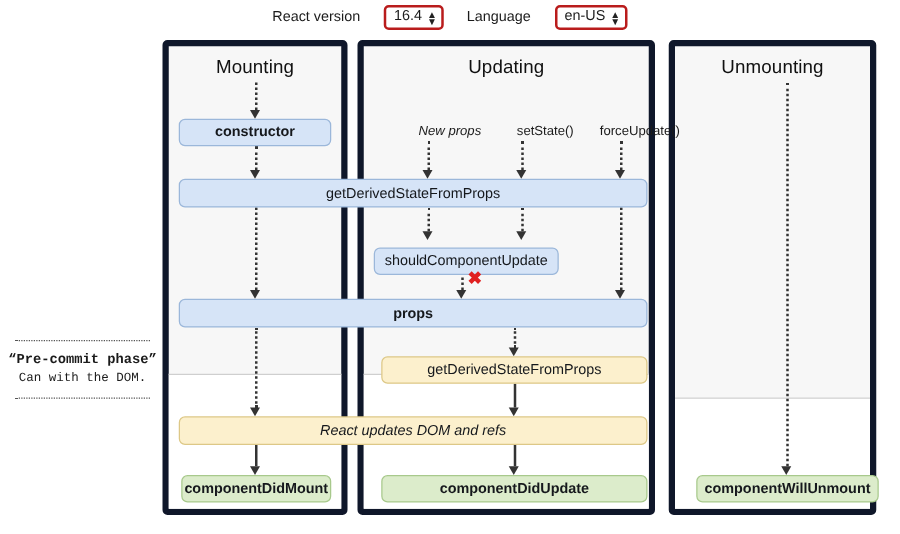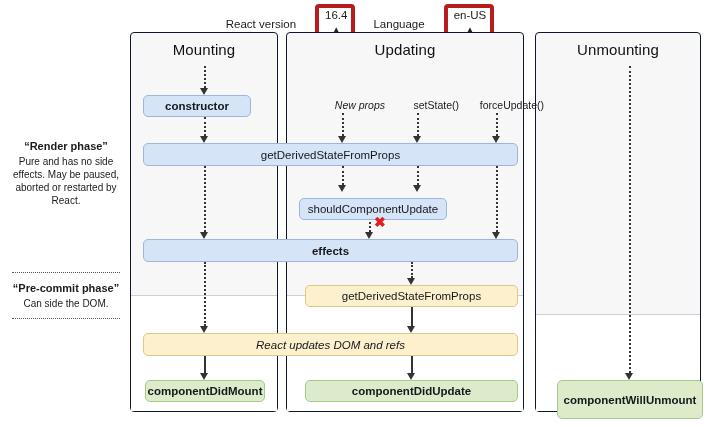--- a/index.html
+++ b/index.html
@@ -16,37 +16,36 @@
   
   .controls {
     position: absolute; left: 0; top: 4px; width: 720px;
     display: flex; justify-content: center; align-items: center;
     gap: 18px; font-size: 11.5px; color: #1b1b1b;
   }
   .ctrl { display: flex; align-items: center; gap: 19px; }
   .ctrl-label { font-size: 11.5px; }
   .select {
     display: inline-flex; align-items: center; gap: 4px;
-    border: 4px solid #b91c1c; border-radius: 4px;
+    border: 2px solid #b91c1c; border-radius: 4px;
     background: #ffffff;
     padding: 1px 4px 2px 6px; font-size: 11.5px; line-height: 13px;
     min-height: 16px;
-    flex-direction: column;
   }
   .select .spin {
     display: inline-block; font-size: 8px; line-height: 7px;
     letter-spacing: 0; transform: translateY(0px);
     color: #222;
   }
   .spin .up, .spin .dn { display: block; height: 6px; }
 
   
   .col {
     position: absolute; top: 32px;
-    border: 1px solid #0f172a; border-radius: 4px;
+    border: 5px solid #0f172a; border-radius: 4px;
     background: #f7f7f7;
   }
   .col-head {
     text-align: center; font-size: 15px; color: #111;
     padding-top: 8px; letter-spacing: .1px;
   }
   .col-white {
     position: absolute; left: 0; right: 0;
     background: #ffffff;
     border-top: 1px solid #cfcfcf;
@@ -60,21 +59,21 @@
   #white-updating  { top: 262px; bottom: 0; }
   #white-unmounting{ top: 281px; bottom: 0; }
 
   
   .legend {
     position: absolute; left: 6px; width: 120px;
     text-align: center; font-size: 10px; line-height: 13px; color: #1b1b1b;
   }
   .legend .ttl { font-weight: bold; font-size: 11px; display: block; margin-bottom: 2px; }
   #legend-render { top: 140px; }
-  #legend-precommit { top: 282px; }
+  #legend-precommit { top: 282px; font-family: Liberation Mono, monospace; }
   #legend-commit { top: 333px; }
   .hsep {
     position: absolute; left: 12px; width: 108px;
     border-top: 1px dotted #555; height: 0;
   }
   #hsep-1 { top: 272px; }
   #hsep-2 { top: 318px; }
 
   
   .box {
@@ -83,29 +82,29 @@
     display: flex; align-items: center; justify-content: center;
     font-size: 11.5px; line-height: 14px; text-align: center;
     z-index: 6;
   }
   .box.blue   { background: #d6e4f7; border: 1px solid #9bb7da; color: #15181c; }
   .box.yellow { background: #fcf0cd; border: 1px solid #ddc887; color: #15181c; }
   .box.green  { background: #dceccb; border: 1px solid #a8c98c; color: #15181c; }
   .bold { font-weight: bold; }
   .ital { font-style: italic; }
 
-  #box-constructor        { left: 143px; top: 95px;  width: 108px; height: 22px; }
+  #box-constructor        { left: 143px; top: 95px;  width: 122px; height: 22px; }
   #box-gdsfp              { left: 143px; top: 143px; width: 375px; height: 23px; }
   #box-scu                { left: 299px; top: 198px; width: 148px; height: 22px; }
   #box-render             { left: 143px; top: 239px; width: 375px; height: 23px; }
   #box-snapshot           { left: 305px; top: 285px; width: 213px; height: 22px; }
   #box-reactupdates       { left: 143px; top: 333px; width: 375px; height: 23px; }
   #box-cdm                { left: 145px; top: 380px; width: 120px; height: 22px; }
   #box-cdu                { left: 305px; top: 380px; width: 213px; height: 22px; }
-  #box-cwu                { left: 557px; top: 380px; width: 146px; height: 39px; }
+  #box-cwu                { left: 557px; top: 380px; width: 146px; height: 22px; }
 
   
   .trigger {
     position: absolute; font-size: 10.5px; color: #1b1b1b;
     text-align: right; z-index: 6; white-space: nowrap;
   }
   #trig-newprops   { left: 299px; top: 99px; width: 86px; font-style: italic; }
   #trig-setstate   { left: 373px; top: 99px; width: 86px; }
   #trig-forceupdate{ left: 448px; top: 99px; width: 96px; }
 
@@ -166,28 +165,24 @@
   <div class="col" id="col-updating">
     <div class="col-head">Updating</div>
     <div class="col-white" id="white-updating"></div>
   </div>
 
   <div class="col" id="col-unmounting">
     <div class="col-head">Unmounting</div>
     <div class="col-white" id="white-unmounting"></div>
   </div>
 
-  <div class="legend" id="legend-render">
-    <span class="ttl">“Render phase”</span>
-    <span>Pure and has no side effects. May be paused, aborted or restarted by React.</span>
-  </div>
   <div class="hsep" id="hsep-1"></div>
   <div class="legend" id="legend-precommit">
     <span class="ttl">“Pre-commit phase”</span>
-    <span>Can side the DOM.</span>
+    <span>Can with the DOM.</span>
   </div>
   <div class="hsep" id="hsep-2"></div>
 
   <div class="trigger" id="trig-newprops">New props</div>
   <div class="trigger" id="trig-setstate">setState()</div>
   <div class="trigger" id="trig-forceupdate">forceUpdate()</div>
 
   <div class="vline" style="left:204px; top:66px;  height:22px;"></div>
   <div class="arrow" style="left:199.5px; top:88px;"></div>
 
@@ -231,20 +226,20 @@
 
   <div class="vline solid" style="left:411px; top:356px; height:17px;"></div>
   <div class="arrow" style="left:406.5px; top:373px;"></div>
 
   <div class="vline" style="left:629px; top:66px; height:307px;"></div>
   <div class="arrow" style="left:624.5px; top:373px;"></div>
 
   <div class="box blue bold" id="box-constructor">constructor</div>
   <div class="box blue" id="box-gdsfp">getDerivedStateFromProps</div>
   <div class="box blue" id="box-scu">shouldComponentUpdate</div>
-  <div class="box blue bold" id="box-render">effects</div>
+  <div class="box blue bold" id="box-render">props</div>
   <div class="box yellow" id="box-snapshot">getDerivedStateFromProps</div>
   <div class="box yellow ital" id="box-reactupdates">React updates DOM and refs</div>
   <div class="box green bold" id="box-cdu">componentDidUpdate</div>
   <div class="box green bold" id="box-cdm">componentDidMount</div>
   <div class="box green bold" id="box-cwu">componentWillUnmount</div>
 
 </div>
 
 </body></html>

